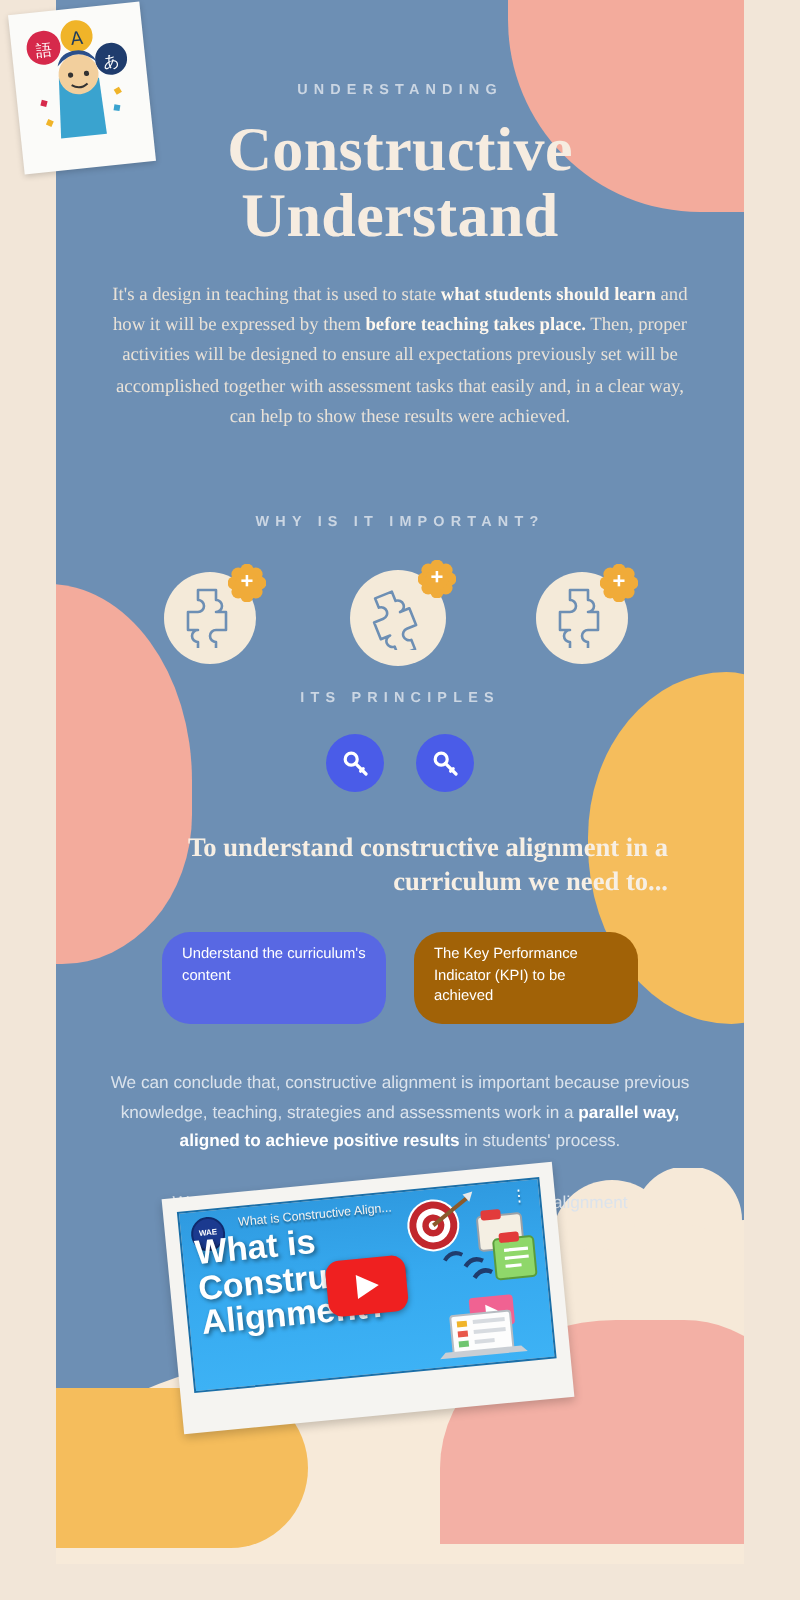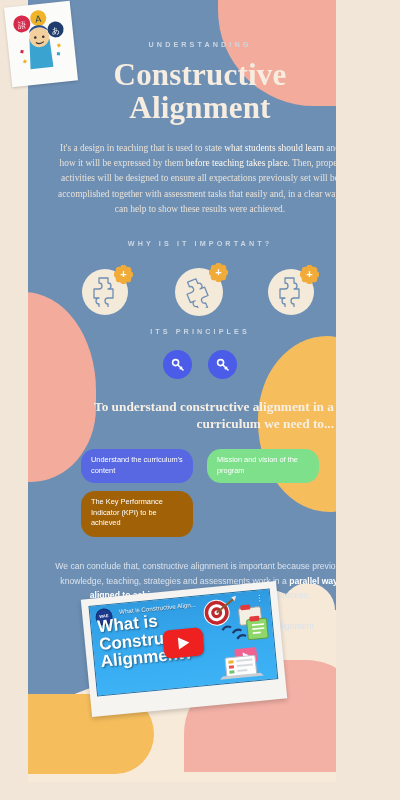--- a/index.html
+++ b/index.html
@@ -7,21 +7,21 @@
     width:400px;height:800px;overflow:hidden;
     background:#f2e6d8;
     font-family:"Liberation Sans",sans-serif;
   }
   #poster{
     position:relative;width:400px;height:800px;overflow:hidden;
     background:#f2e6d8;
   }
   
   .canvas{
-    position:absolute;left:28px;top:0;width:308px;height:782px;
+    position:absolute;left:28px;top:0;width:344px;height:782px;
     background:#6d8fb4;overflow:hidden;
   }
   
   .blob{position:absolute;pointer-events:none;}
   .blob-peach-tr2{
     top:-2px;right:-2px;width:120px;height:108px;background:#f3ab9c;
     border-radius:0 0 0 96px;
   }
   .blob-peach-left{
     left:-62px;top:292px;width:130px;height:190px;
@@ -57,23 +57,23 @@
   .title{
     text-align:center;color:#f6ece0;
     font-family:"Liberation Serif",serif;font-weight:700;
     font-size:31px;line-height:1.08;margin-top:9px;letter-spacing:.2px;
   }
   .intro{
     margin:16px auto 0;width:298px;text-align:center;
     font-family:"Liberation Serif",serif;
     color:#e9e2d8;font-size:9.4px;line-height:1.62;
   }
-  .intro b{color:#fff8ee;font-weight:400;}
-
-  .sec-head{margin-top:22px;}
+  .intro b{color:#fff8ee;font-weight:700;}
+
+  .sec-head{margin-top:39px;}
   .sec-head.p2{margin-top:9px;}
 
   
   .puzzle-row{
     display:flex;justify-content:space-between;align-items:center;
     width:236px;margin:18px auto 0;
   }
   .puzzle{position:relative;width:50px;height:50px;}
   .puzzle .disc{
     position:absolute;left:0;top:2px;width:46px;height:46px;border-radius:50%;
@@ -208,21 +208,21 @@
     <div class="blob blob-yellow-bl"></div>
     <div class="blob blob-pink-br"></div>
 
     <div class="content">
 
       <div style="height:40px"></div>
       <div class="eyebrow">UNDERSTANDING</div>
 
       <div class="title">
         <div>Constructive</div>
-        <div>Alignment</div>
+        <div>Understand</div>
       </div>
 
       <p class="intro"><span>It's a design in teaching that is used to state </span><b>what students should learn</b><span> and how it will be expressed by them </span><b>before teaching takes place.</b><span> Then, proper activities will be designed to ensure all expectations previously set will be accomplished together with assessment tasks that easily and, in a clear way, can help to show these results were achieved.</span></p>
 
       <div class="eyebrow sec-head">WHY IS IT IMPORTANT?</div>
 
       <div class="puzzle-row">
 
         <div class="puzzle">
           <div class="disc"></div>
@@ -314,23 +314,20 @@
             <path d="M9.3 10.6 l1.3-1.3" stroke="#fff" stroke-width="1.6" stroke-linecap="round"></path>
           </svg>
         </div>
       </div>
 
       <div class="statement">To understand constructive alignment in a curriculum we need to...</div>
 
       <div class="pill-grid">
         <div class="pill" style="background:#5868e3">
           <span>Understand the curriculum's content</span>
-        </div>
-        <div class="pill" style="background:#7ee08a">
-          <span>Mission and vision of the program</span>
         </div>
         <div class="pill tall" style="background:#a16207">
           <span>The Key Performance Indicator (KPI) to be achieved</span>
         </div>
       </div>
 
       <p class="conclusion"><span>We can conclude that, constructive alignment is important because previous knowledge, teaching, strategies and assessments work in a </span><b>parallel way, aligned to achieve positive results</b><span> in students' process.</span></p>
 
       <p class="watch">Watch this video to learn more about constructive alignment</p>
 

